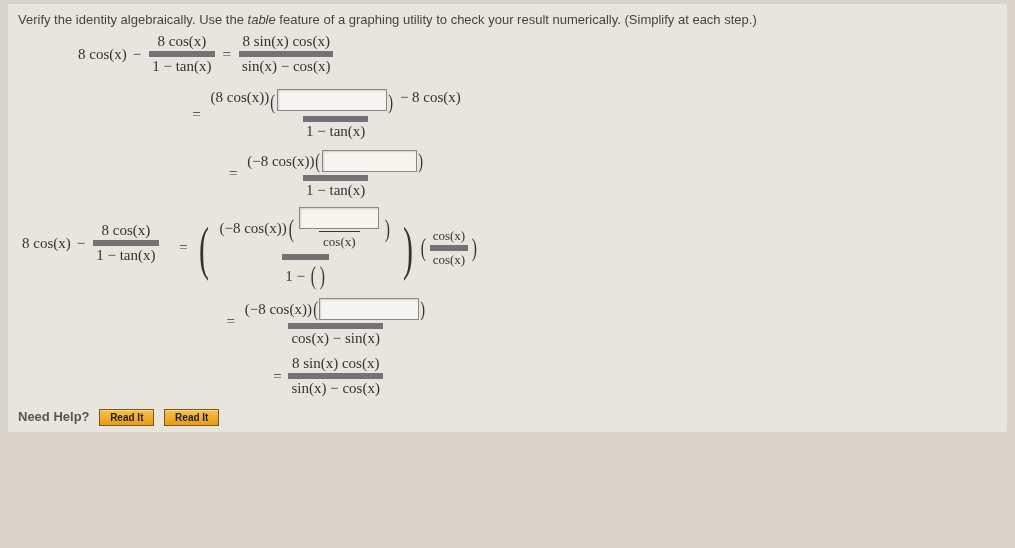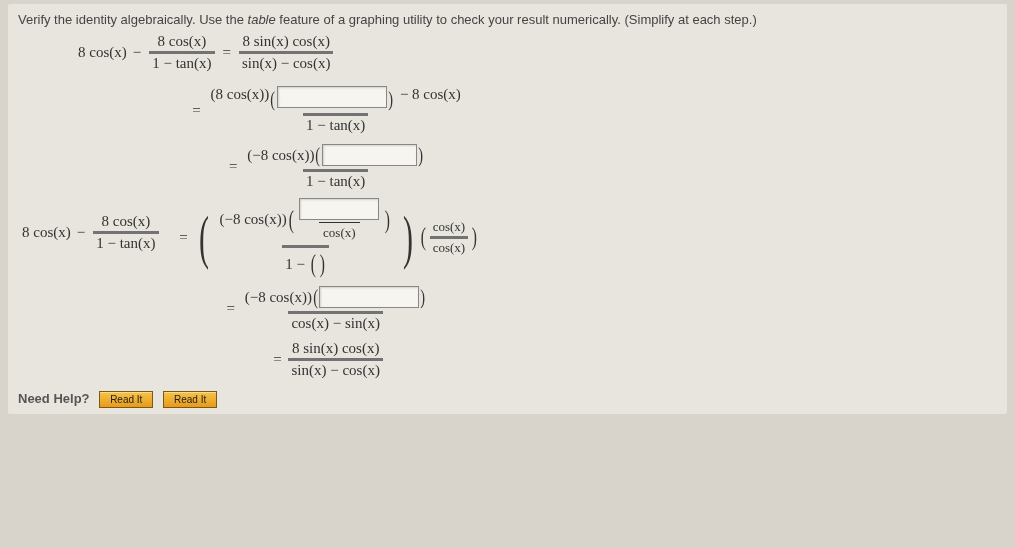--- a/index.html
+++ b/index.html
@@ -19,21 +19,21 @@
     margin: 4px 8px;
     padding: 8px 0 6px 10px;
     border-radius: 2px;
   }
   .instr { font-size: 13px; color: #444; margin-bottom: 6px; }
   .instr i { font-style: italic; }
   .math { font-family: 'Times New Roman', serif; font-size: 15px; }
   .row { display: flex; align-items: center; margin: 2px 0; }
   .frac { display: inline-flex; flex-direction: column; align-items: center; vertical-align: middle; margin: 0 2px; }
   .frac .num { padding: 0 3px 1px 3px; }
-  .frac .den { border-top: 3px solid #737373; padding: 1px 3px 0 3px; }
+  .frac .den { border-top: 6px solid #737373; padding: 1px 3px 0 3px; }
   .eq { margin: 0 6px; }
   .blank {
     display: inline-block;
     background: #f7f5f0;
     border: 1px solid #888;
     box-shadow: inset 1px 1px 2px rgba(0,0,0,0.15);
     height: 22px;
     vertical-align: middle;
   }
   .bw1 { width: 110px; }
@@ -45,21 +45,21 @@
   .paren-tall { font-size: 60px; line-height: 56px; font-family:'Times New Roman',serif; font-weight:100; margin:0 1px; transform: scaleX(0.5);}
   .paren-med { font-size: 26px; line-height: 24px; font-family:'Times New Roman',serif; transform: scaleX(0.6);}
   .vstack { display:inline-flex; flex-direction:column; align-items:center;}
   .help { margin-top: 8px; font-weight: bold; color: #555; font-size: 13px;}
   .btn {
     display: inline-block;
     background: linear-gradient(#f7c24a,#e89a1a);
     border: 1px solid #7a5a12;
     color: #222;
     font-size: 10px;
-    font-weight: normal;
+    font-weight: bold;
     padding: 2px 10px;
     margin-left: 6px;
     cursor: pointer;
     box-shadow: inset 0 1px 0 rgba(255,255,255,0.4);
   }
   .indent1 { margin-left: 60px; }
   .steprow { display:flex; align-items:center; margin: 4px 0; }
   .steprow .eqs { width: 18px; text-align:center; }
   .midparen { font-size: 22px; font-family:'Times New Roman',serif; transform:scaleX(0.65); }
   .small { font-size: 13px; }

